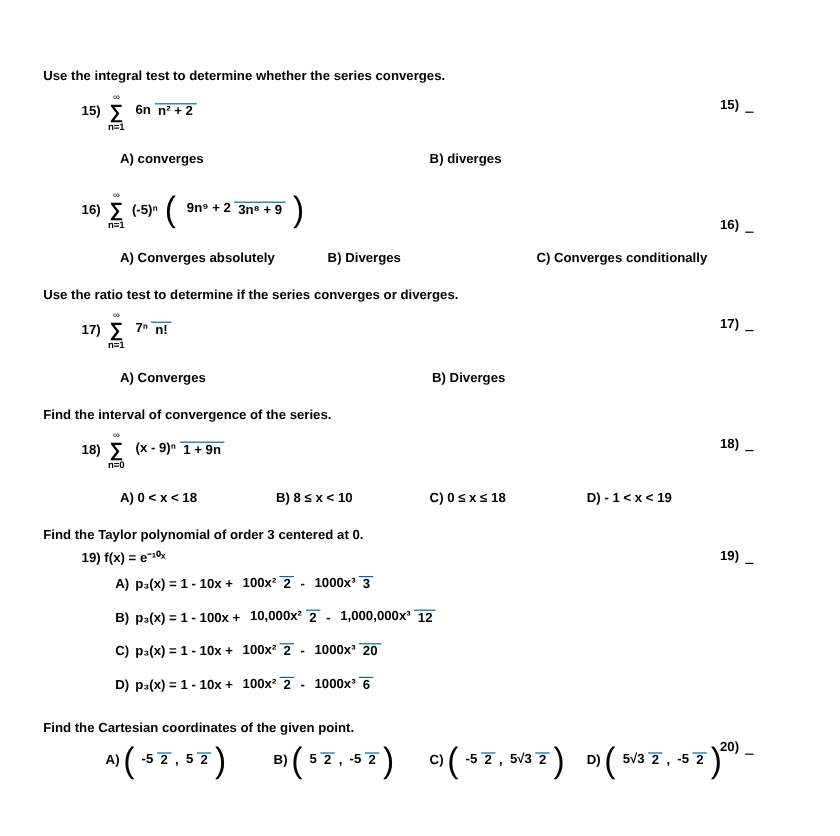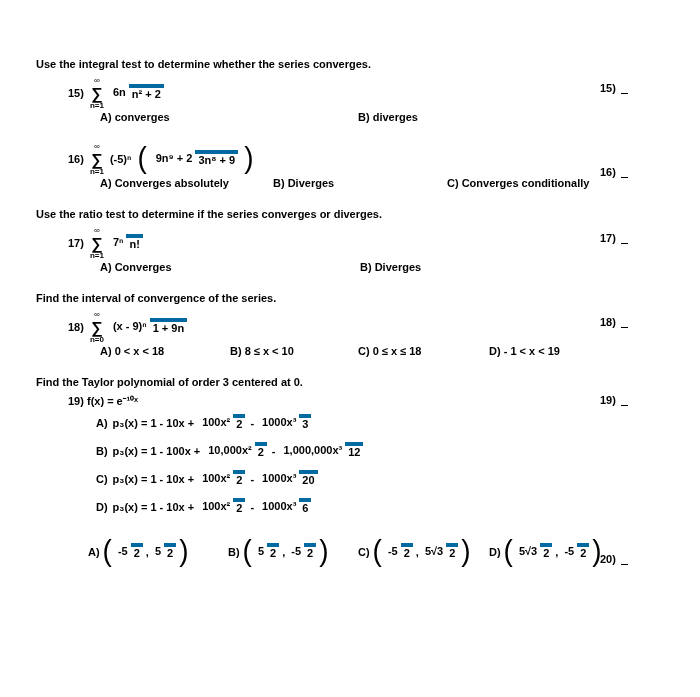--- a/index.html
+++ b/index.html
@@ -16,23 +16,23 @@
   .instruction { margin-left:36px; line-height:13px; margin-bottom:5px; }
   .formula-row { display:flex; align-items:center; margin-left:68px; gap:6px; min-height:34px; }
   .inline-row { margin-left:68px; line-height:15px; }
   .q-num { align-self:center; }
   .sig { display:inline-flex; flex-direction:column; align-items:center; line-height:1; }
   .sig .top { font-size:8px; margin-bottom:1px; font-weight:400; }
   .sig .sym { font-size:16px; line-height:15px; }
   .sig .bot { font-size:8px; margin-top:1px; }
   .frac { display:inline-flex; flex-direction:row; align-items:center; text-align:center; line-height:1.2; }
   .frac > span { padding:0 3px; }
-  .frac .den { border-top:4px solid #0369a1; }
+  .frac .den { border-top:1px solid #0369a1; }
   .bigparen { font-size:28px; font-weight:400; line-height:30px; display:inline-block; transform:scaleY(1.05); }
-  .choice-row { position:relative; height:15px; margin-top:1px; }
+  .choice-row { position:relative; height:15px; margin-top:17px; }
   .choice { position:absolute; top:0; white-space:nowrap; }
   .answer-slot { position:absolute; left:600px; display:flex; align-items:flex-end; }
   .blank { display:inline-block; width:38px; height:12px; border-bottom:1.5px solid #000; margin-left:5px; }
   .taylor-row { display:flex; align-items:center; margin-left:96px; gap:5px; min-height:28px; white-space:nowrap; }
   .coord-row { position:relative; height:38px; margin-top:4px; }
   .coord-opt { position:absolute; top:0; display:inline-flex; align-items:center; gap:3px; white-space:nowrap; }
 </style>
 </head>
 <body>
 
@@ -202,20 +202,21 @@
       </span>
     </div>
 
     <div class="answer-slot" style="top:18px">
       <span>19)</span>
       <span class="blank"></span>
     </div>
   </section>
 
   <section class="question">
+    <div class="instruction">Find the Cartesian coordinates of the given point.</div>
     <div class="coord-row">
 
       <span class="coord-opt" style="left:88px">
         <span>A)</span>
         <span class="bigparen">(</span>
         <span class="frac">
           <span class="num">-5</span>
           <span class="den">2</span>
         </span>
         <span>,</span>

